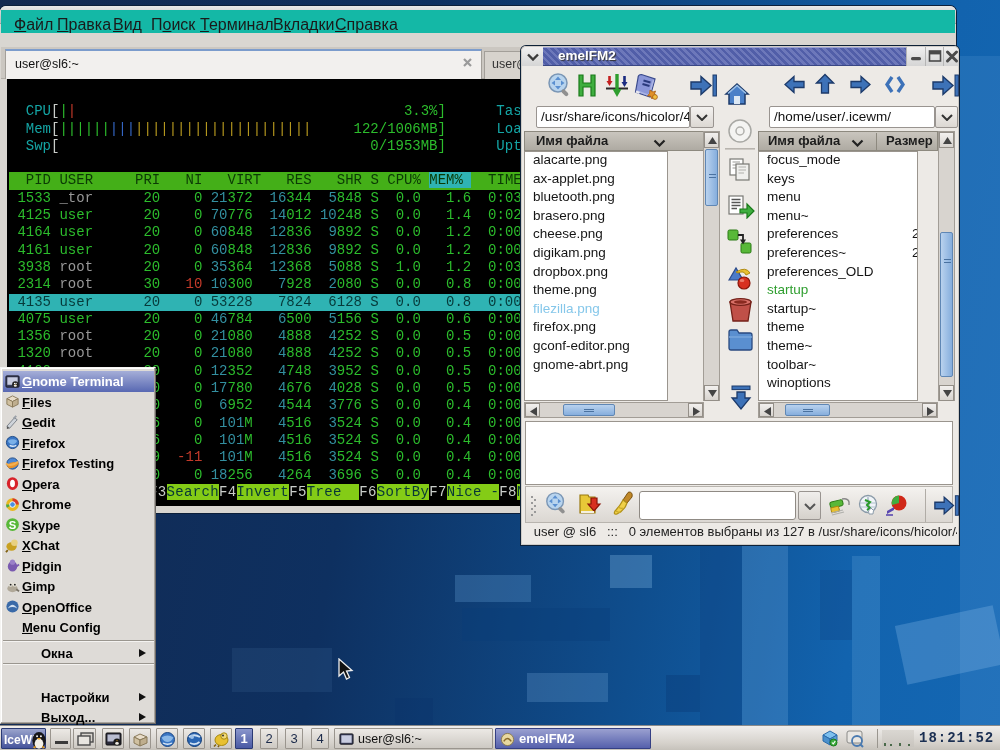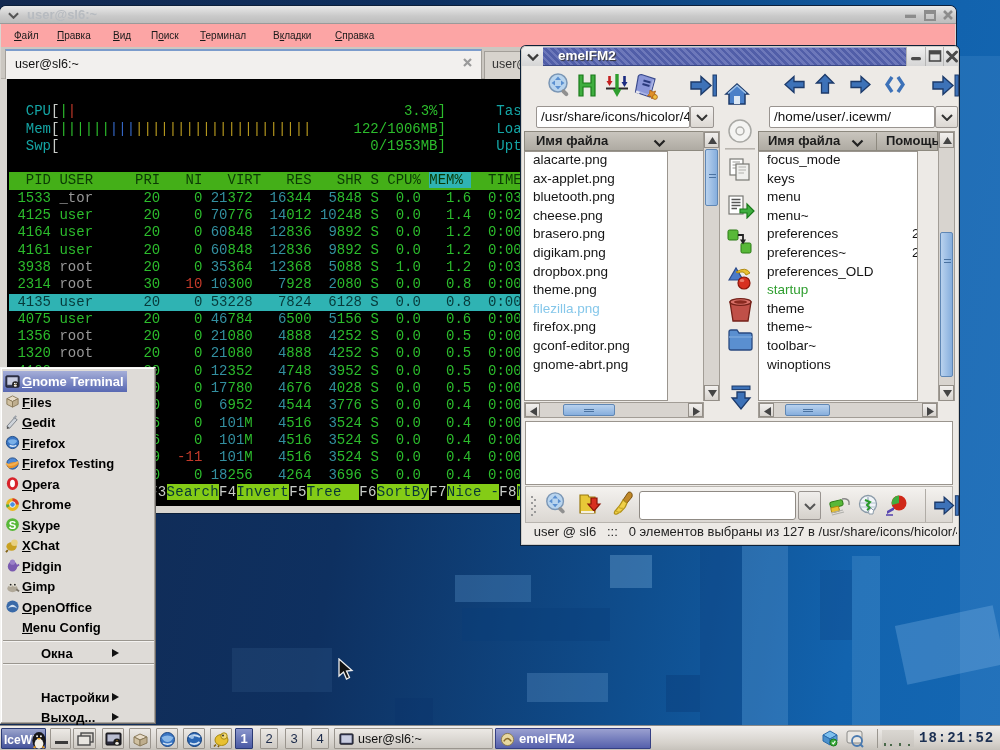--- a/index.html
+++ b/index.html
@@ -5,21 +5,21 @@
 body{font-family:"Liberation Sans",sans-serif;position:relative;background:linear-gradient(100deg,#132950 0%,#0e3060 38%,#0f4e8e 66%,#1263ae 85%,#1467b3 100%)}
 .abs{position:absolute}
 
 .dr{position:absolute}
 
 #term{position:absolute;left:0;top:6px;width:956px;height:507px;background:#d9d6d1;border-radius:6px 6px 0 0;box-shadow:0 0 0 1px #0c1f3a}
 #termtitle{position:absolute;left:0;top:0;width:100%;height:18px;background:linear-gradient(#e9e9e9,#c9c9c9 60%,#bdbdbd);border-radius:6px 6px 0 0;border-bottom:1px solid #9a9a9a}
 #termtitle .ttxt{position:absolute;left:27px;top:1px;font-size:13px;font-weight:bold;color:#b7bbc0}
 .chev{position:absolute;width:11px;height:7px}
 #termtitle .btn{position:absolute;top:3px;color:#8c8c8c;font-weight:bold;font-size:11px}
-#termmenu{position:absolute;left:1px;top:18px;width:954px;height:23px;background:#fca5a5;font-size:10px;color:#1a1a1a}
+#termmenu{position:absolute;left:1px;top:4px;width:954px;height:23px;background:#14b8a6;font-size:16px;color:#1a1a1a}
 #termmenu span{position:absolute;top:6px}
 #termmenu u{text-decoration:underline}
 #tabbar{position:absolute;left:1px;top:41px;width:954px;height:32px;background:#cbc7c1;border-bottom:1px solid #b0aca6}
 #tab1{position:absolute;left:4px;top:2px;width:477px;height:30px;background:#f2f0ee;border:1px solid #a39f99;border-bottom:none;border-top:2px solid #7c9ccc;font-size:12.5px;color:#111}
 #tab2{position:absolute;left:483px;top:4px;width:468px;height:28px;background:#d7d3cd;border:1px solid #a39f99;border-bottom:none;font-size:12.5px;color:#333}
 #scr{position:absolute;left:7px;top:73px;width:943px;height:427px;background:#000;overflow:hidden}
 #htop{position:absolute;left:2px;top:7px;font-family:"Liberation Mono",monospace;font-size:14px;line-height:17.3px;white-space:pre;color:#2cbc2c}
 #htop .c{color:#14a5a5}
 #htop .g{color:#2cbc2c}
 #htop .t{color:#338fa0}
@@ -31,21 +31,21 @@
 #htop .k{color:#063a3a}
 #htop .h{color:#0b3a05}
 #htop .hrow{background:linear-gradient(90deg,#000 0,#000 0);}
 #htop .hrow{background:#44af18;color:#0b3a05;width:941px}
 #htop .hc{background:#2fb3b3}
 #htop .selrow{background:#2fb3b3;width:941px}
 #htop .fb{background:#84cc16;color:#073737}
 #htop .frow{letter-spacing:.35px}
 
 #menu{position:absolute;left:0;top:367px;width:156px;height:357px;background:#dedbd7;border:1px solid #6e6a66;border-top:1px solid #f5f4f2;border-left:1px solid #f5f4f2;box-shadow:inset -1px -1px 0 #a8a49e,inset 1px 1px 0 #fff}
-.mi{position:absolute;left:2px;width:124px;height:21px;font-size:13px;font-weight:bold;color:#000}
+.mi{position:absolute;left:2px;width:151px;height:21px;font-size:13px;font-weight:bold;color:#000}
 .mi .lab{position:absolute;left:19px;top:3px}
 .mi .lab2{position:absolute;left:38px;top:3px}
 .mi u{text-decoration:underline}
 .mi.sel{background:linear-gradient(#a5aed8,#5868b2);color:#fff}
 .mi .ic{position:absolute;left:2px;top:2.5px;width:15px;height:15px}
 .arr{position:absolute;right:8px;top:6px;width:0;height:0;border-left:7px solid #111;border-top:4.5px solid transparent;border-bottom:4.5px solid transparent}
 .msep{position:absolute;left:2px;width:151px;height:2px;border-top:1px solid #9a968f;border-bottom:1px solid #f4f3f1}
 
 #efm{position:absolute;left:521px;top:46px;width:438px;height:499px;background:#edeae6;border-radius:5px 5px 0 0;box-shadow:0 0 0 1px #0d2138,inset 0 0 0 1px #cfccc7}
 #efmtitle{position:absolute;left:1px;top:1px;width:436px;height:19px;background:linear-gradient(#f0f0f0,#d5d5d5);border-radius:5px 5px 0 0}
@@ -343,22 +343,22 @@
  <div class="phead" style="left:3px;top:85px;width:180px">
       <span style="position:absolute;left:11px;top:1px">Имя файла</span>
       <svg class="abs" style="left:128px;top:7px" width="13" height="8" viewBox="0 0 13 8">
         <path d="M1.5 1.5 L6.5 6.5 L11.5 1.5" stroke="#222" stroke-width="2.2" fill="none"></path>
       </svg>
     </div>
  <div class="plist" style="left:3px;top:105px;width:144px;height:250px">
   <div>alacarte.png</div>
       <div>ax-applet.png</div>
       <div>bluetooth.png</div>
+      <div>brasero.png</div>
       <div>cheese.png</div>
-      <div>brasero.png</div>
       <div>digikam.png</div>
       <div>dropbox.png</div>
       <div>theme.png</div>
       <div style="color:#85c7ea">filezilla.png</div>
       <div>firefox.png</div>
       <div>gconf-editor.png</div>
       <div>gnome-abrt.png</div>
  </div>
  <div class="vsb" style="left:182px;top:85px;height:270px">
   <div class="sbtn" style="left:0;top:0;width:15px;height:16px">
@@ -433,31 +433,32 @@
  <svg class="abs" style="left:207px;top:338px" width="26" height="27" viewBox="0 0 26 27">
         <rect x="4" y="2" width="18" height="3.6" fill="#3d72b8" stroke="#1c3a6a" stroke-width="1"></rect>
         <path d="M9 8 L17 8 L17 14 L22 14 L13 25 L4 14 L9 14 Z" fill="#3d72b8" stroke="#1c3a6a" stroke-width="1.3"></path>
       </svg>
  
  <div class="phead" style="left:237px;top:85px;width:180px">
         <span style="position:absolute;left:9px;top:1px">Имя файла</span>
         <svg class="abs" style="left:92px;top:7px" width="13" height="8" viewBox="0 0 13 8">
           <path d="M1.5 1.5 L6.5 6.5 L11.5 1.5" stroke="#222" stroke-width="2.2" fill="none"></path>
         </svg>
-        <span style="position:absolute;left:117px;top:1px;border-left:1px solid #8d897f;padding-left:9px;height:18px">Помощь</span>
+        <span style="position:absolute;left:117px;top:1px;border-left:1px solid #8d897f;padding-left:9px;height:18px">Размер</span>
       </div>
  <div class="plist" style="left:237px;top:105px;width:160px;height:250px">
   <div style="position:relative">focus_mode</div>
   <div style="position:relative">keys<i>1<s class="bx"></s>5</i></div>
   <div style="position:relative">menu<i>1<s class="bx"></s>1</i></div>
   <div style="position:relative">menu~<i>1<s class="bx"></s>1</i></div>
   <div style="position:relative">preferences<i style="left:153px">29<s class="bx"></s>4</i></div>
   <div style="position:relative">preferences~<i style="left:153px">29<s class="bx"></s>4</i></div>
   <div style="position:relative">preferences_OLD<i style="left:176px">9</i></div>
   <div style="position:relative;color:#2f9e2f">startup<i style="left:176px">4</i></div>
+  <div style="position:relative">startup~<i style="left:176px">4</i></div>
   <div style="position:relative">theme<i style="left:176px">3</i></div>
   <div style="position:relative">theme~<i style="left:176px">3</i></div>
   <div style="position:relative">toolbar~<i style="left:176px">6</i></div>
   <div style="position:relative">winoptions<i>1<s class="bx"></s>6</i></div>
  </div>
  <div class="vsb" style="left:417px;top:85px;height:270px">
   <div class="sbtn" style="left:0;top:0;width:15px;height:16px">
           <svg style="position:absolute;left:3px;top:4px" width="9" height="7" viewBox="0 0 9 7">
             <path d="M4.5 0 L9 7 L0 7 Z" fill="#444"></path>
           </svg>

